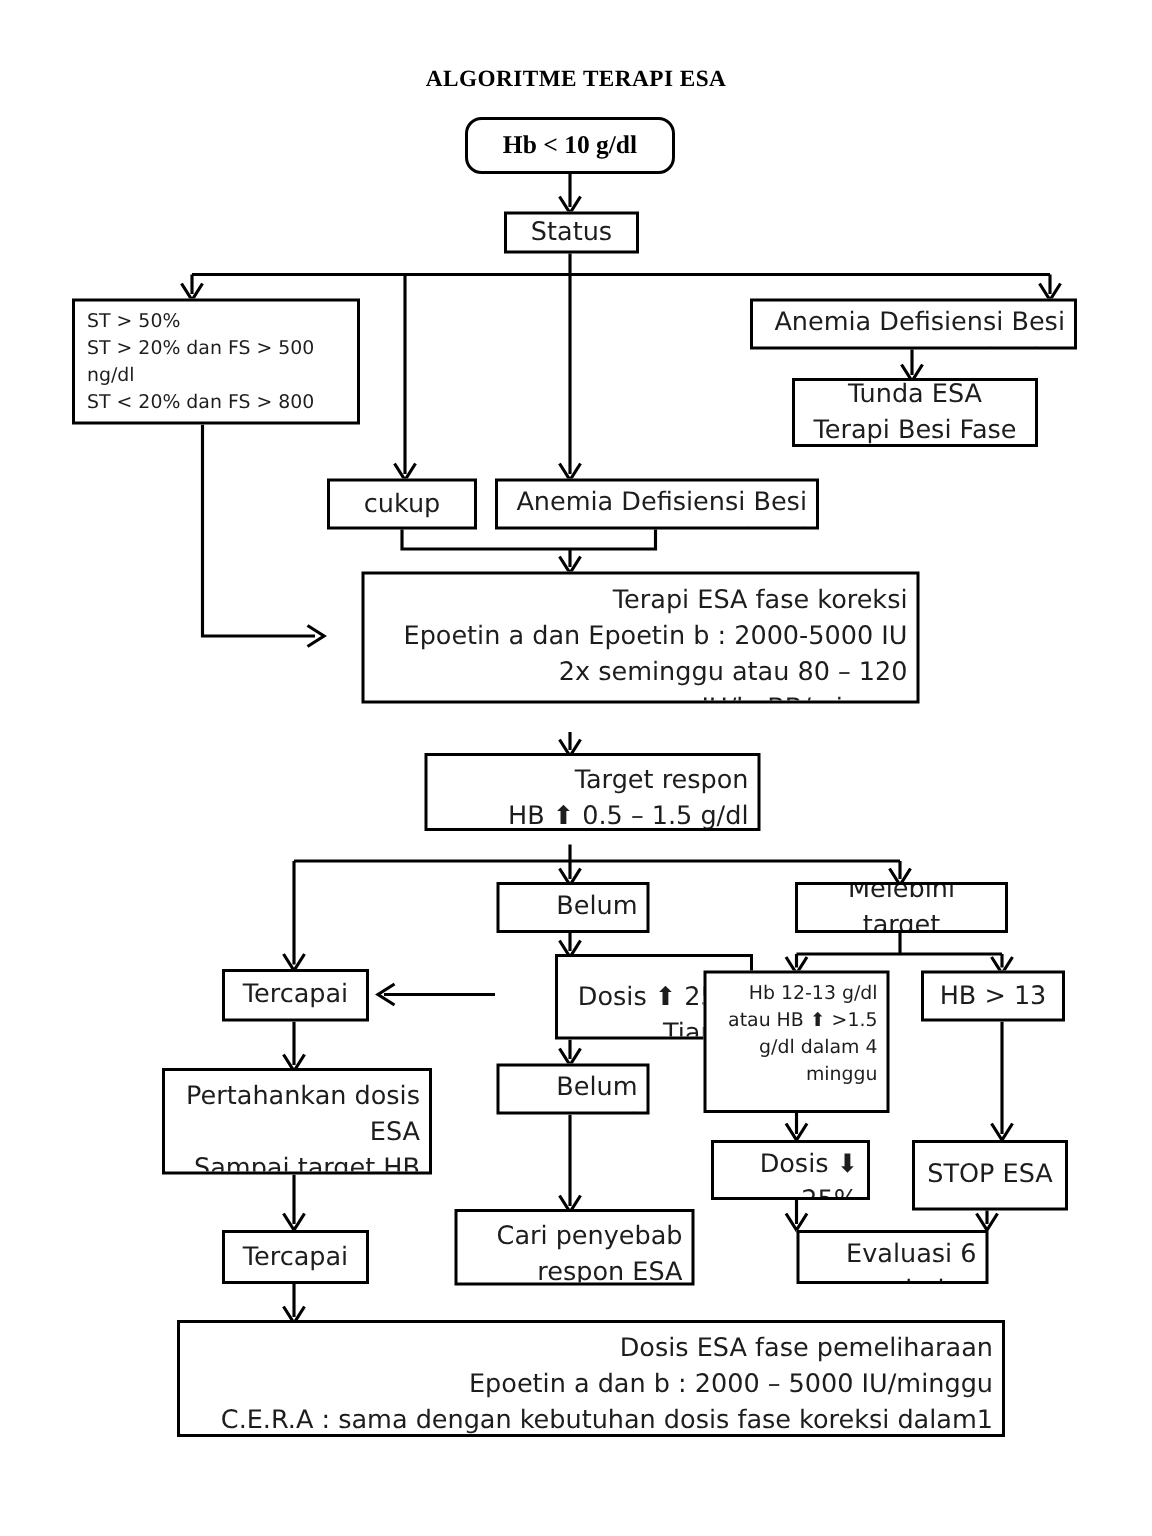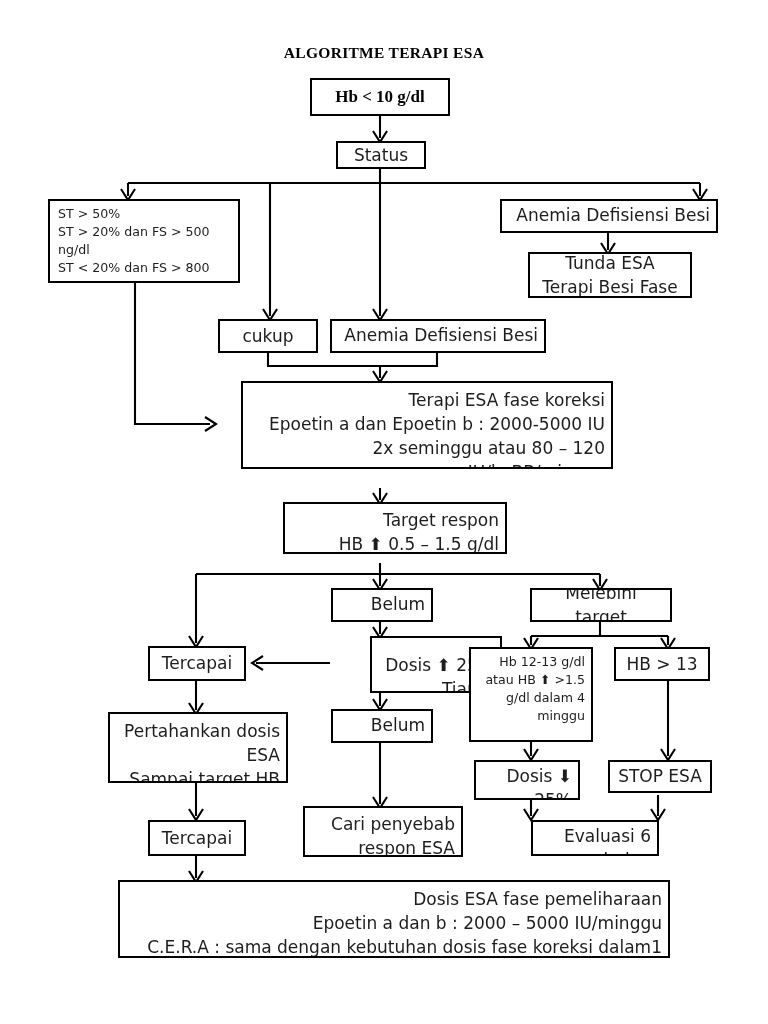--- a/index.html
+++ b/index.html
@@ -127,21 +127,21 @@
     <line x1="196" y1="681" x2="196" y2="710"></line>
     <path class="arrowhead" d="M189,703 L196,714 L203,703"></path>
 
     <line x1="196" y1="783" x2="196" y2="816"></line>
     <path class="arrowhead" d="M189,809 L196,820 L203,809"></path>
 
     <line x1="196" y1="856" x2="196" y2="878"></line>
     <path class="arrowhead" d="M189,871 L196,882 L203,871"></path>
   </svg>
 
-  <div class="node serif" style="left:310px;top:78px;width:140px;height:38px;">
+  <div class="node serif" style="left:310px;top:78px;width:140px;height:38px;border-radius:11px;">
     <span class="txt">Hb &lt; 10 g/dl</span>
   </div>
 
   <div class="node" style="left:336px;top:141px;width:90px;height:28px;">
     <span class="txt">Status</span>
   </div>
 
   <div class="node top small" style="left:48px;top:199px;width:192px;height:84px;text-align:left;padding:4px 8px;">
     <span class="txt" style="text-align:left;">ST &gt; 50%
 ST &gt; 20% dan FS &gt; 500 ng/dl
@@ -218,21 +218,21 @@
   <div class="node top" style="left:331px;top:709px;width:102px;height:34px;">
     <span class="txt">Belum
 Tercapai</span>
   </div>
 
   <div class="node top" style="left:474px;top:760px;width:106px;height:40px;">
     <span class="txt">Dosis ⬇
 25%</span>
   </div>
 
-  <div class="node" style="left:608px;top:760px;width:104px;height:33px;">
+  <div class="node" style="left:608px;top:760px;width:104px;height:47px;">
     <span class="txt">STOP ESA</span>
   </div>
 
   <div class="node" style="left:148px;top:820px;width:98px;height:36px;">
     <span class="txt">Tercapai</span>
   </div>
 
   <div class="node top" style="left:303px;top:806px;width:160px;height:51px;padding-top:4px;">
     <span class="txt">Cari penyebab
 respon ESA tidak

